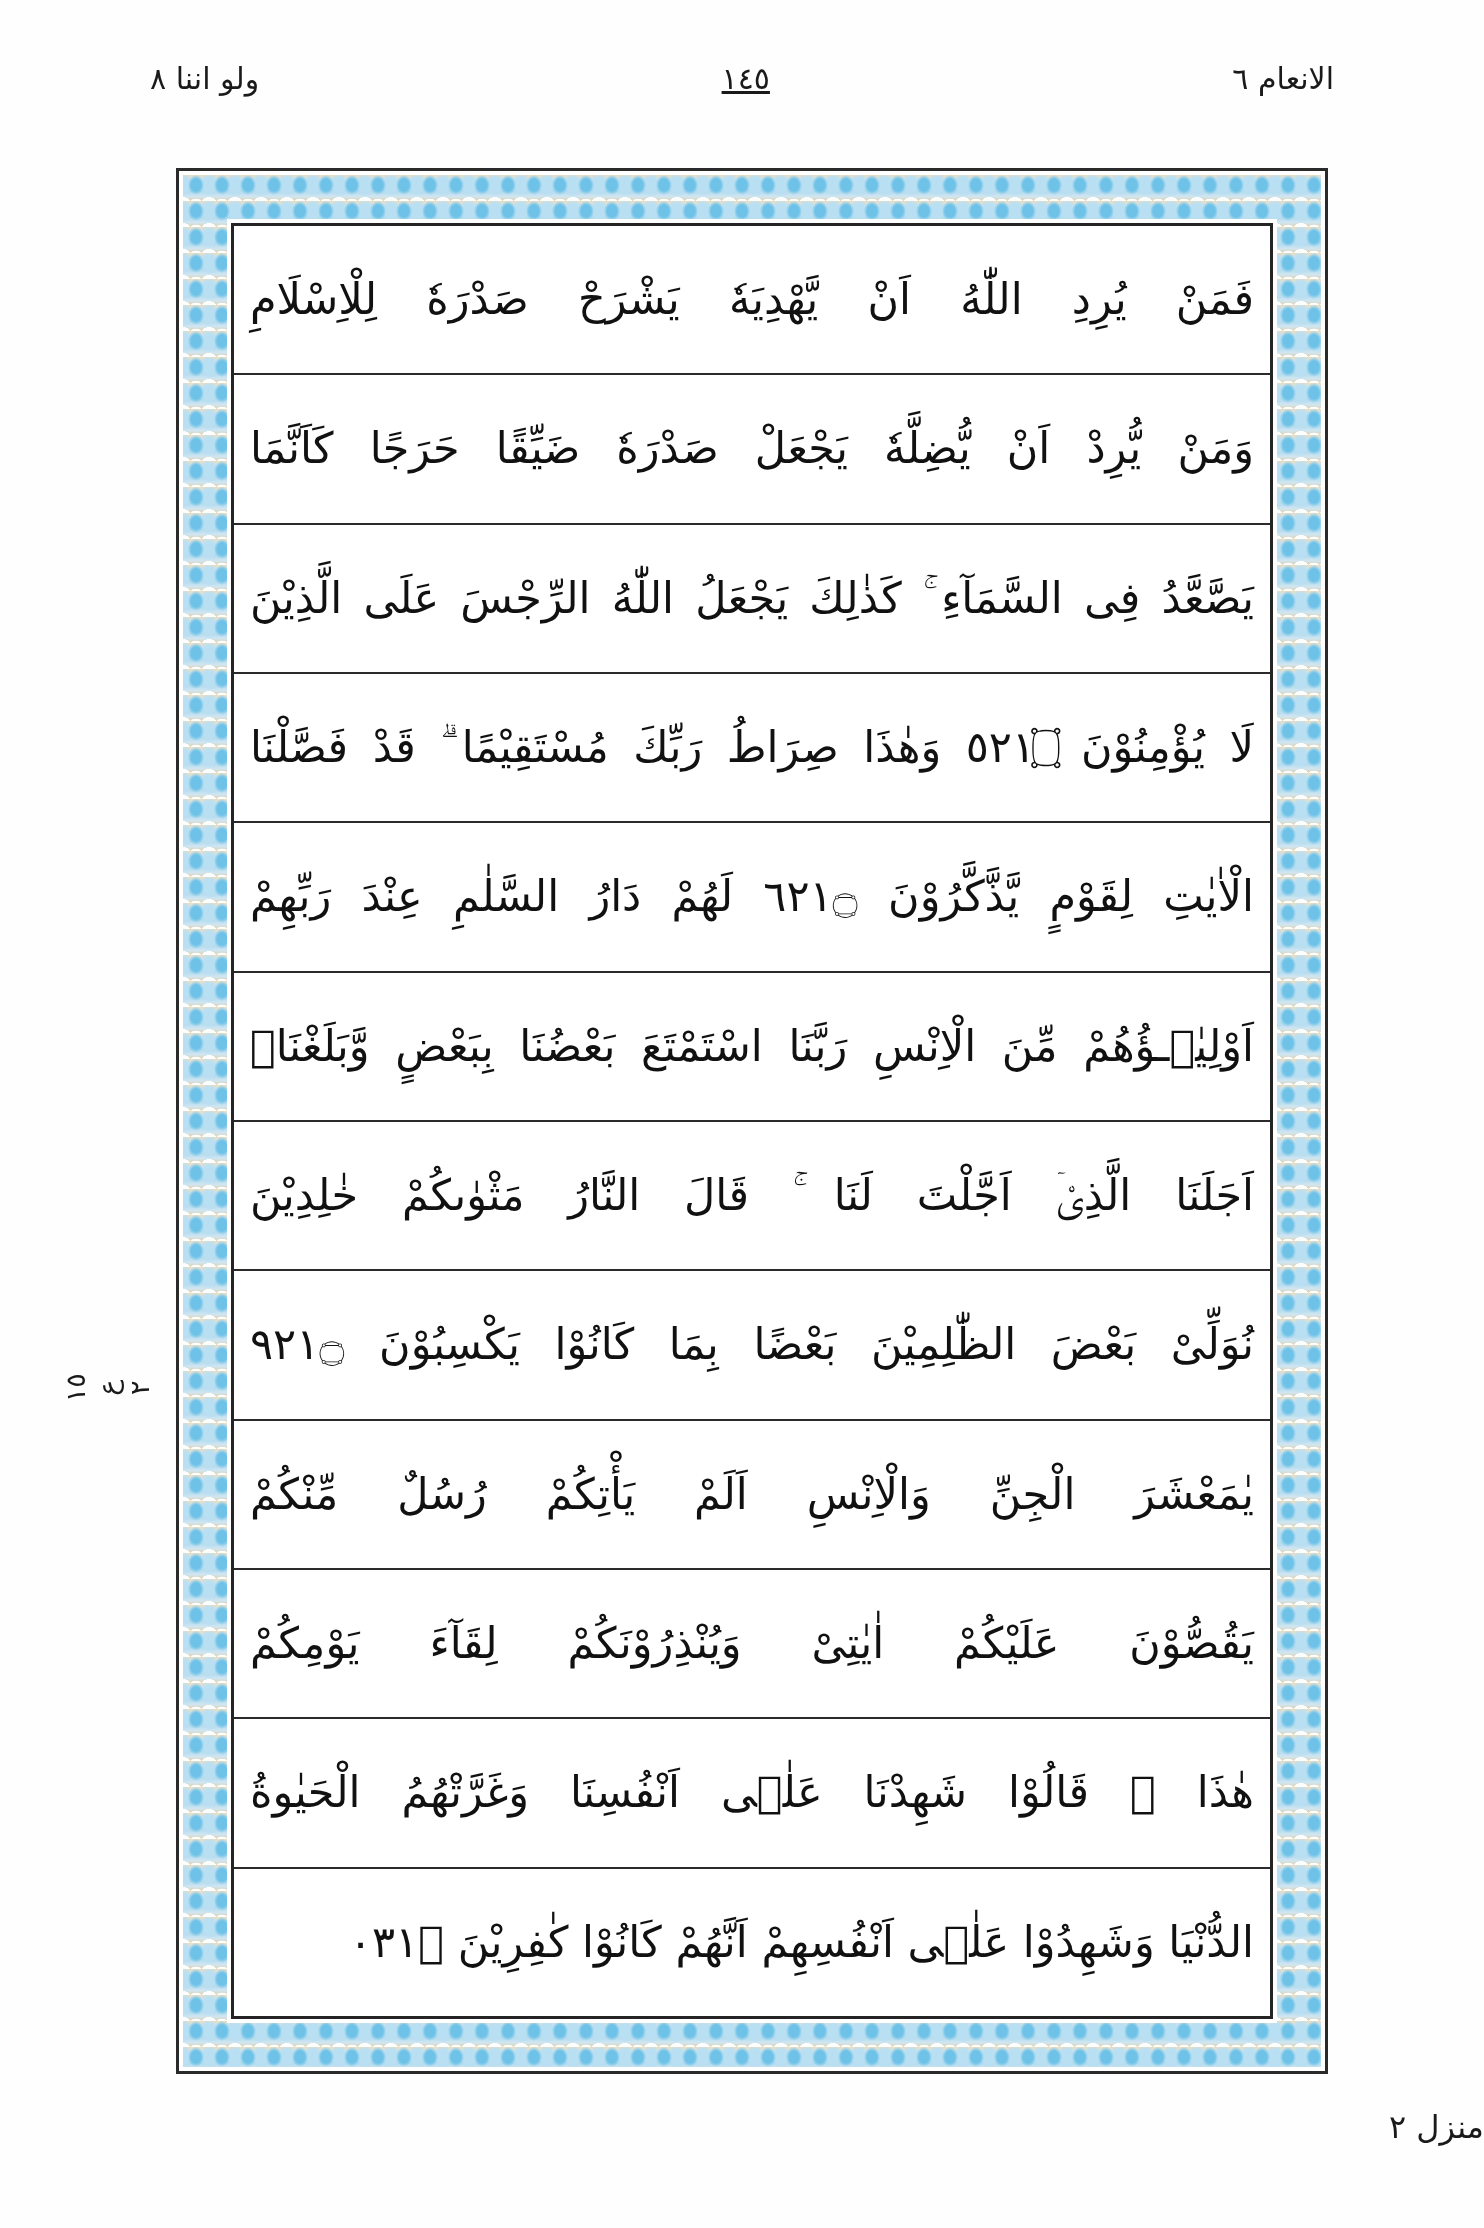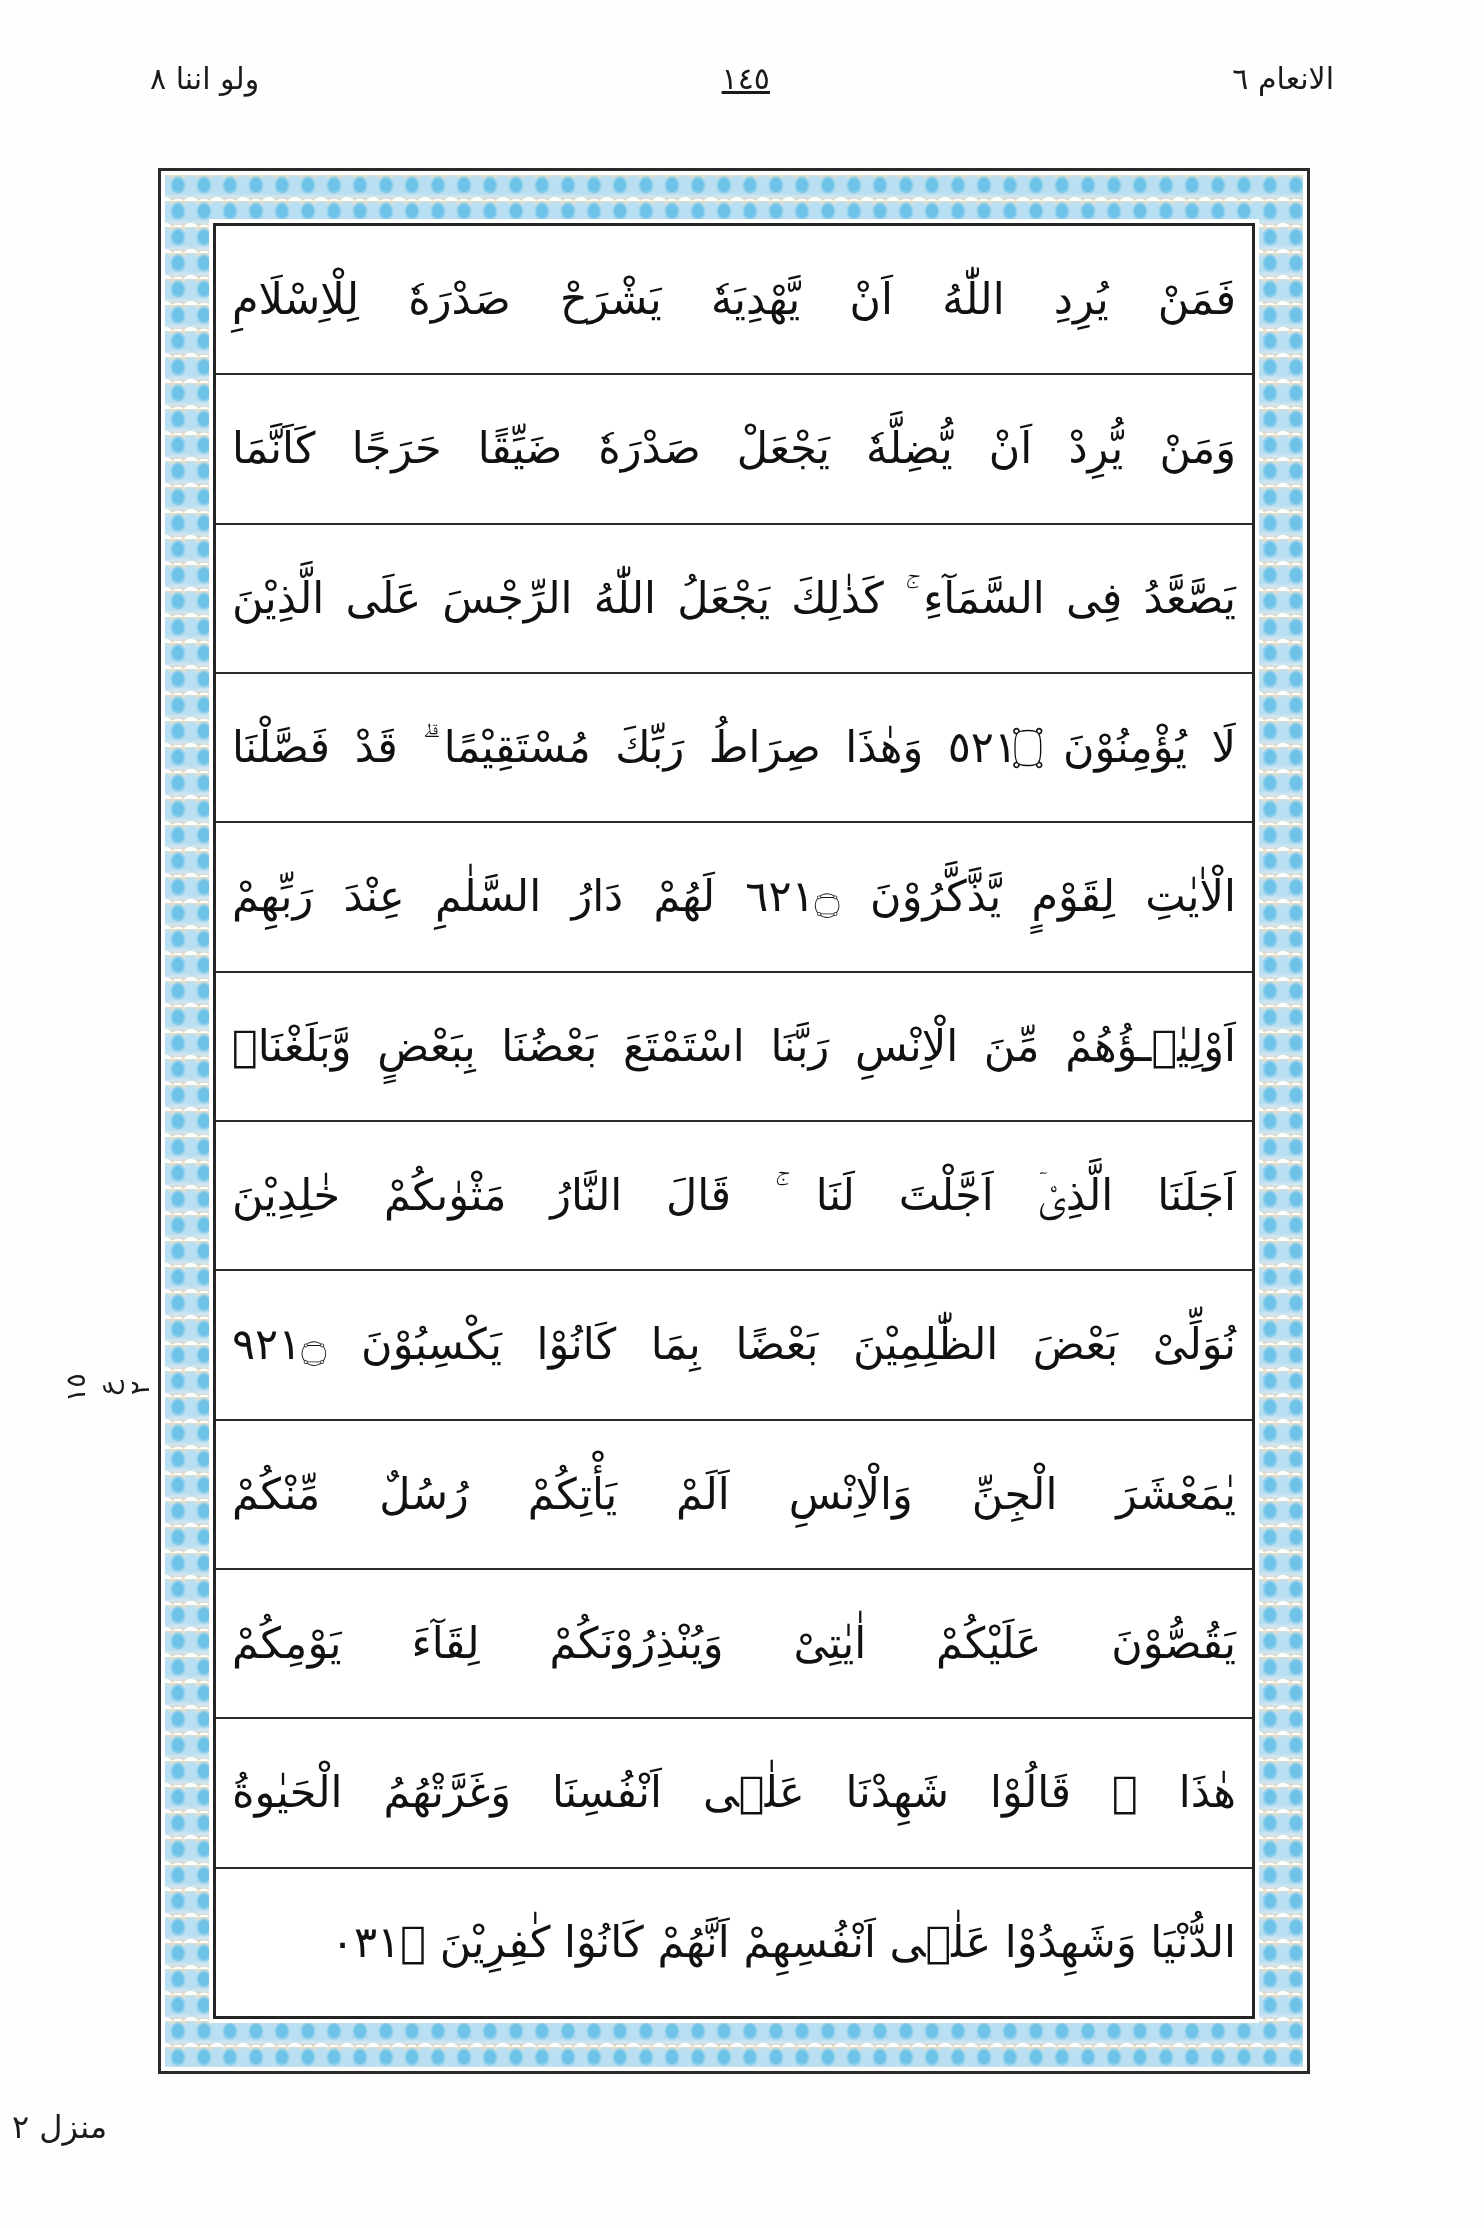--- a/index.html
+++ b/index.html
@@ -37,21 +37,21 @@
     line-height: 1.1;
   }
   .hdr-left  { order: 3; }
   .hdr-mid   { order: 2; font-size: 30px; letter-spacing: 1px; text-decoration: underline; }
   .hdr-right { order: 1; }
 
   
   .frame-outer {
     position: absolute;
     top: 168px;
-    left: 158px;
+    left: 176px;
     width: 1152px;
     height: 1906px;
     border: 3px solid #2a2a2a;
     background: #ffffff;
     padding: 4px;
   }
 
   
   .frame-deco {
     position: relative;
@@ -132,21 +132,21 @@
     transform: rotate(-90deg);
     transform-origin: center center;
     white-space: nowrap;
   }
 
   
   .footer {
     position: absolute;
     left: 12px; right: 0;
     top: 2108px;
-    text-align: left;
+    text-align: right;
   }
   .footer-text {
     display: inline-block;
     direction: rtl;
     font-family: "DejaVu Sans", "Liberation Sans", sans-serif;
     font-size: 32px;
     color: #1a1a1a;
   }
 </style>
 </head>

